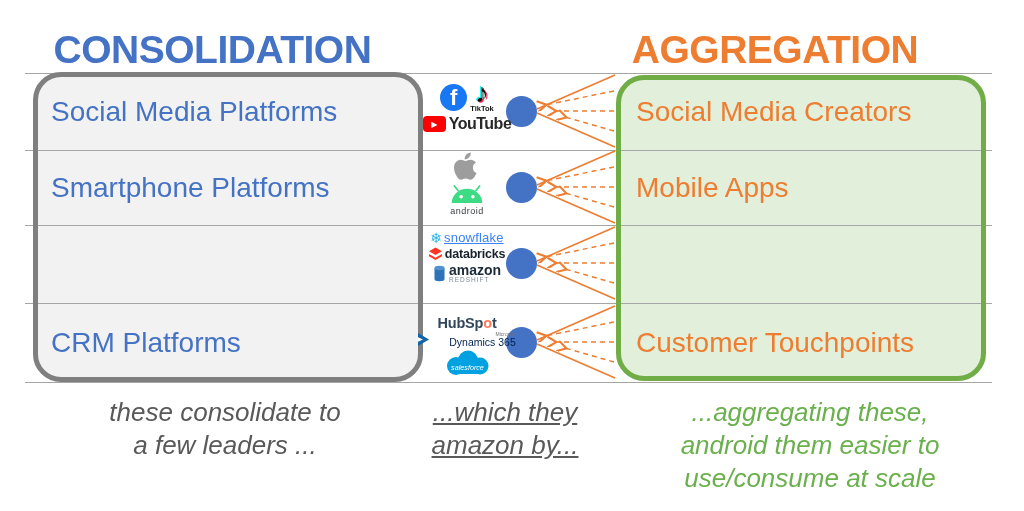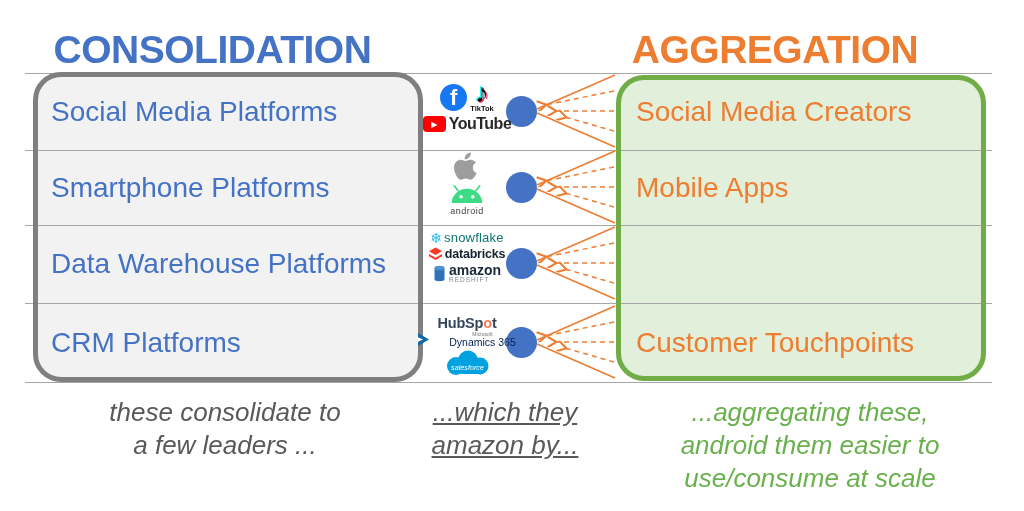--- a/index.html
+++ b/index.html
@@ -54,30 +54,30 @@
            text-shadow:-1.5px -1px 0 #25f4ee, 1.5px 1px 0 #fe2c55;}
   .tt-label{font-size:7.5px;font-weight:bold;color:#111;margin-top:-2px;}
   .yt{margin-top:2px;gap:3px;}
   .yt-btn{width:23px;height:16px;background:#ff0000;border-radius:4px;color:#fff;font-size:8px;
           display:flex;align-items:center;justify-content:center;}
   .yt-text{font-size:16px;font-weight:bold;color:#282828;letter-spacing:-0.5px;}
 
   .android{display:flex;flex-direction:column;align-items:center;margin-top:3px;}
   .an-label{font-size:9px;color:#3c4043;letter-spacing:0.5px;margin-top:1px;}
 
-  .sf-text{font-size:13px;color:#0f766e;letter-spacing:0.2px;margin-left:2px;}
+  .sf-text{font-size:13px;color:#3b82f6;letter-spacing:0.2px;margin-left:2px;text-decoration:underline;}
   .sf-glyph{font-size:14px;color:#29b5e8;line-height:14px;}
   .db-text{font-size:12.5px;font-weight:bold;color:#16222c;margin-left:3px;letter-spacing:-0.2px;}
   .rs-col{display:flex;flex-direction:column;align-items:flex-start;margin-left:3px;line-height:1;}
   .rs-amazon{font-size:14px;font-weight:bold;color:#1b2a38;}
   .rs-redshift{font-size:6.5px;color:#7d8a99;letter-spacing:1px;}
 
   .hs{font-size:14.5px;font-weight:bold;color:#33475b;letter-spacing:-0.2px;}
   .hs-o{color:#ff7a59;}
-  .dy-col{display:flex;flex-direction:column;align-items:center;margin-left:20px;line-height:1;}
+  .dy-col{display:flex;flex-direction:column;align-items:flex-end;margin-left:20px;line-height:1;}
   .dy-ms{font-size:5px;color:#737373;}
   .dy-name{font-size:10.5px;color:#002050;}
 
   
   .cap{position:absolute;top:396px;font-size:26px;font-style:italic;line-height:33px;
        text-align:center;z-index:3;}
   .cap-left {left:55px;width:340px;color:#595959;}
   .cap-mid  {left:390px;width:230px;color:#595959;text-decoration:underline;}
   .cap-right{left:625px;width:370px;color:#6ab04c;}
 </style>
@@ -104,21 +104,20 @@
   <div class="gl gl4"></div>
 
   <div class="box gray-brd"></div>
   <div class="box green-brd"></div>
 
   <div class="hdr hdr-left">CONSOLIDATION</div>
   <div class="hdr hdr-right">AGGREGATION</div>
 
   <div class="rowlab lab-l rt0">Social Media Platforms</div>
   <div class="rowlab lab-l rt1">Smartphone Platforms</div>
-  <div class="rowlab lab-l rt2">Data Warehouse Platforms</div>
   <div class="rowlab lab-l rt3">CRM Platforms</div>
 
   <div class="rowlab lab-r rt0">Social Media Creators</div>
   <div class="rowlab lab-r rt1">Mobile Apps</div>
   <div class="rowlab lab-r rt3">Customer Touchpoints</div>
 
   <div class="dot dt0"></div>
   <div class="dot dt1"></div>
   <div class="dot dt2"></div>
   <div class="dot dt3"></div>

